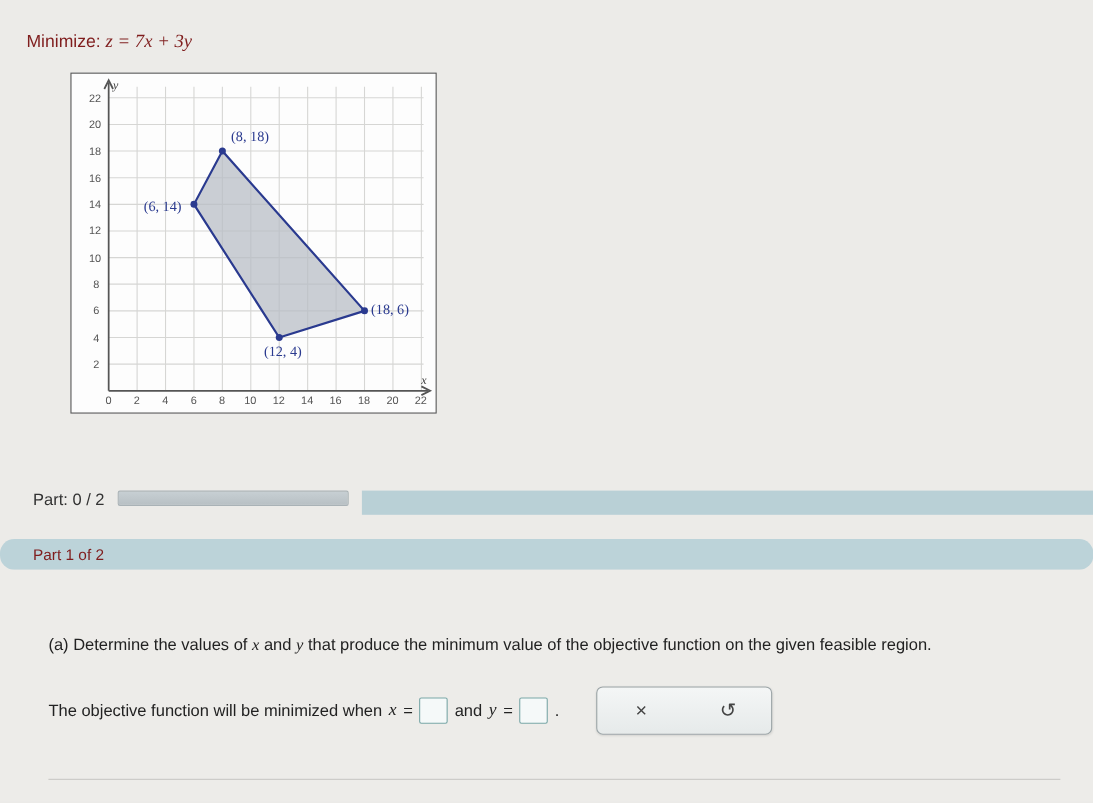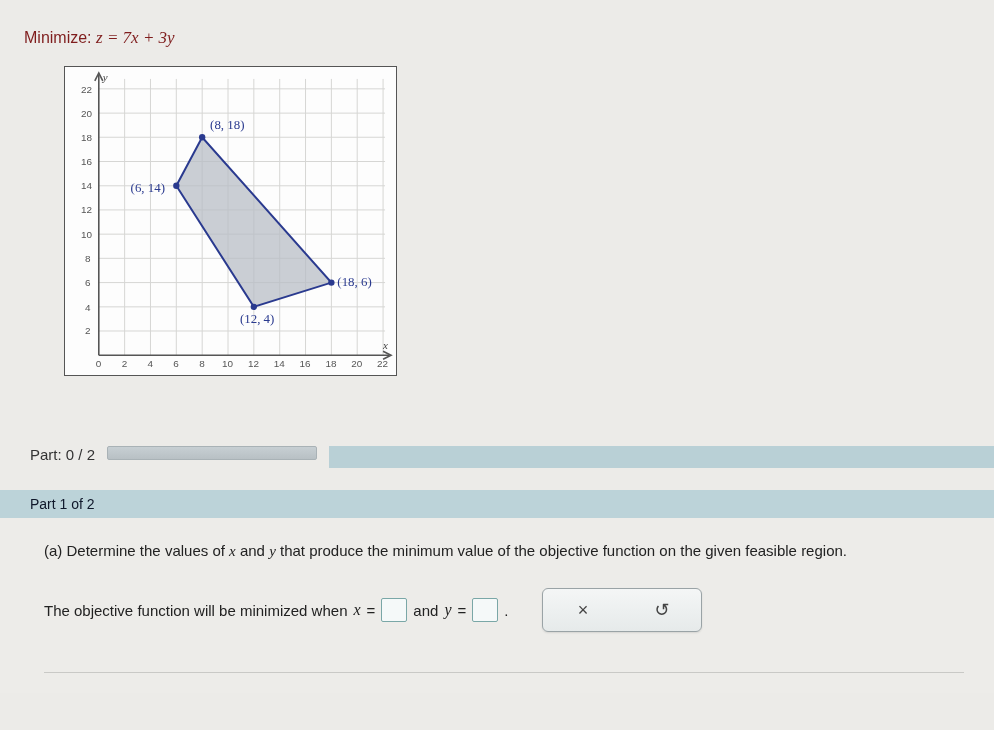--- a/index.html
+++ b/index.html
@@ -56,32 +56,34 @@
     }
 
     .part-header {
       margin-top: 22px;
       height: 28px;
       background: #bcd3d9;
       display: flex;
       align-items: center;
       padding-left: 30px;
       font-size: 14px;
-      color: #0f172a;
+      color: #7f1d1d;
       width:100%;
+      border-radius:13px;
     }
 
     .question-block {
       padding: 24px 30px 20px 44px;
       background: #edece9;
     }
     .question-text {
       font-size: 15px;
       color: #222;
       margin-bottom: 28px;
+      margin-top: 36px;
     }
     .question-text .it { font-style: italic; font-family:'Times New Roman',serif;}
     .answer-line {
       font-size: 15px;
       color: #222;
       display: flex;
       align-items: center;
       gap: 6px;
       flex-wrap: wrap;
     }

